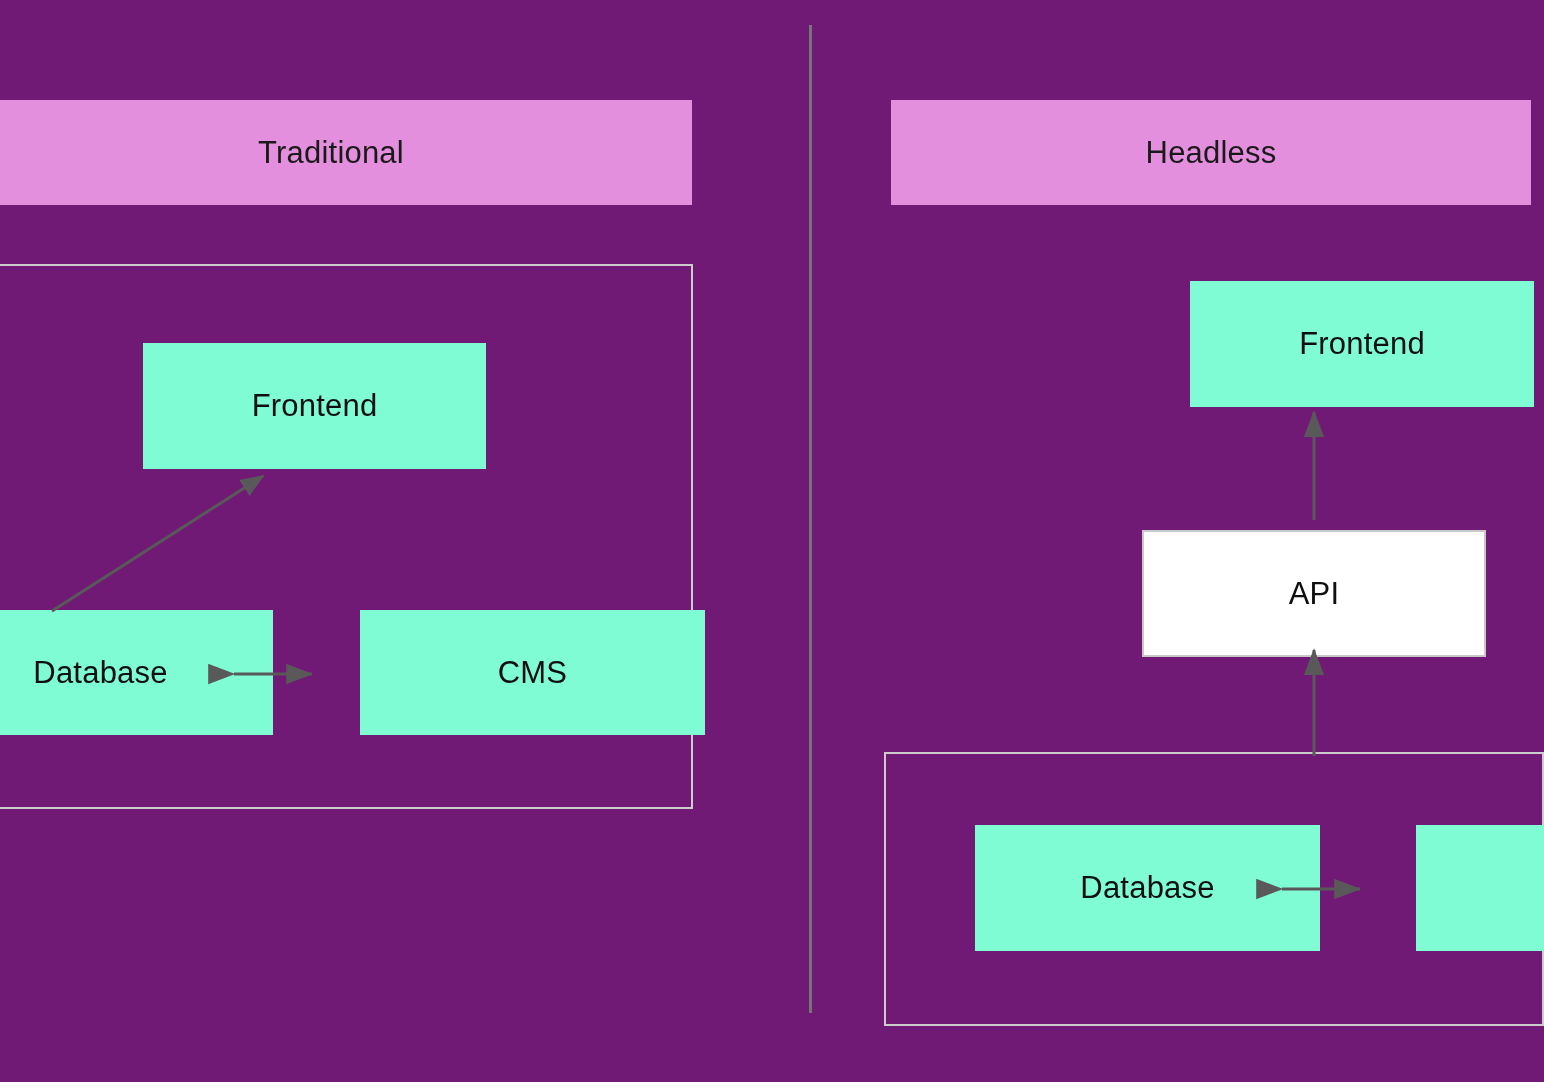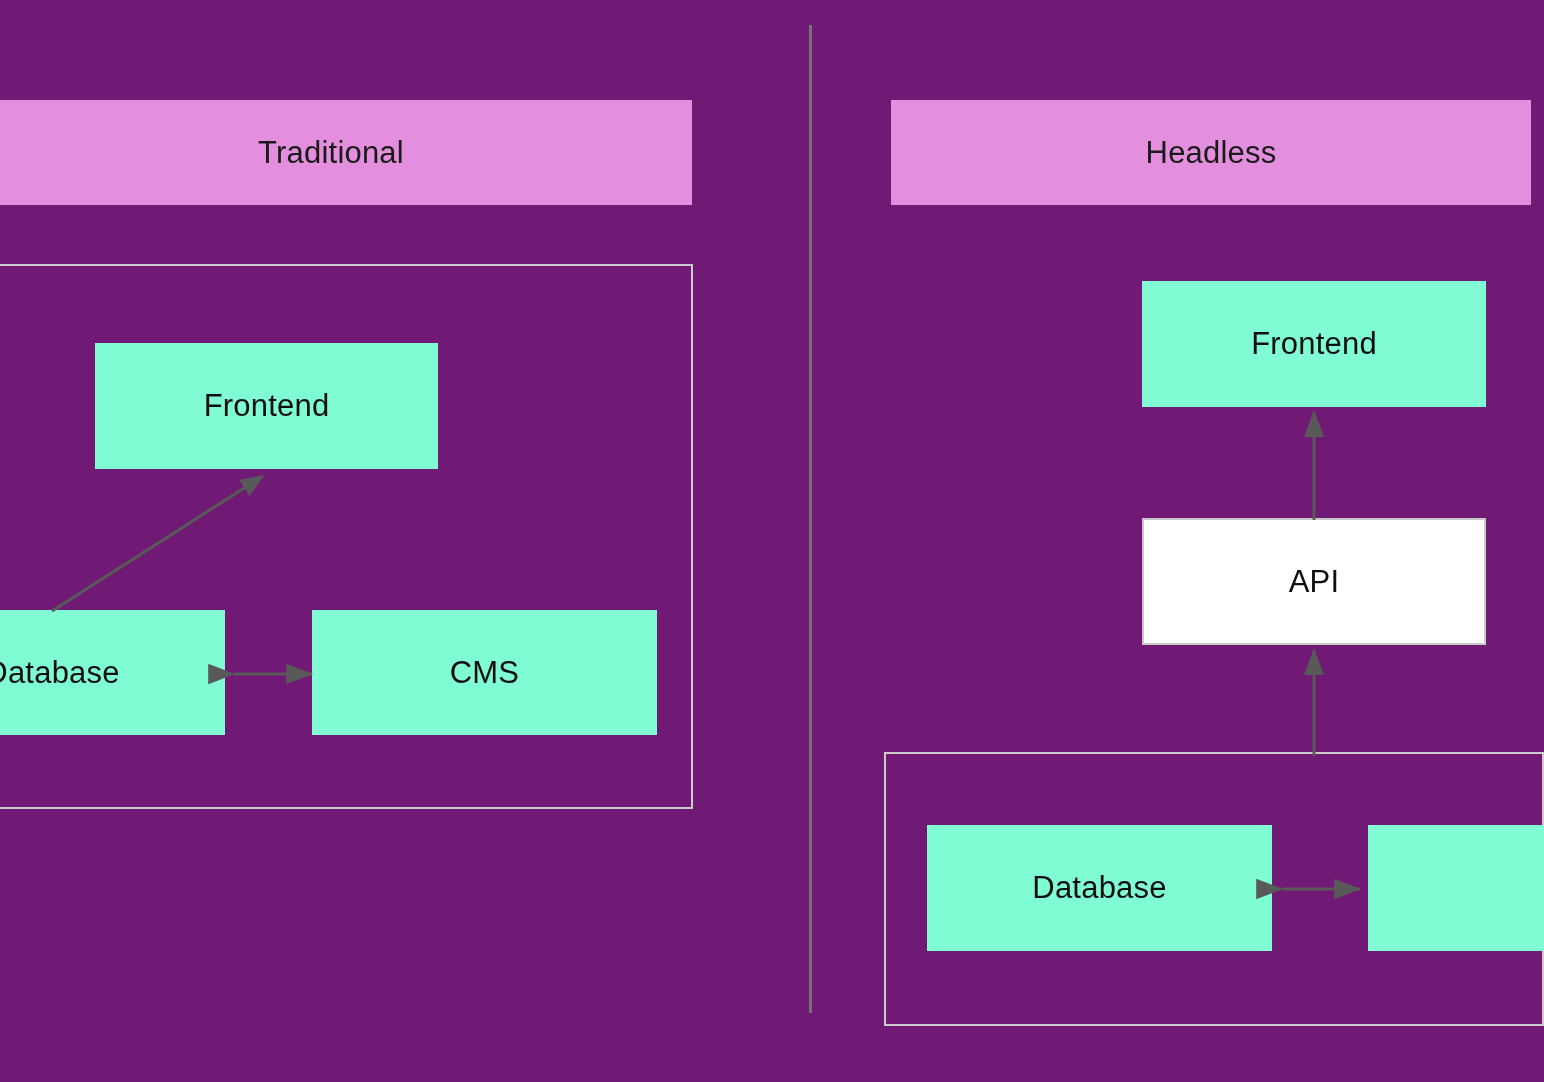--- a/index.html
+++ b/index.html
@@ -40,33 +40,35 @@
   .node-box {
     position: absolute;
     background: #7ffcd4;
     display: flex;
     align-items: center;
     justify-content: center;
     color: #0f0f0f;
     font-size: 31px;
     letter-spacing: 0.2px;
     white-space: nowrap;
+    margin-left: 48px;
   }
 
   .plain-box {
     position: absolute;
     background: #ffffff;
     border: 2px solid #c9c9c9;
     display: flex;
     align-items: center;
     justify-content: center;
     color: #0f0f0f;
     font-size: 31px;
     letter-spacing: 0.2px;
     box-sizing: border-box;
+    margin-top: 12px;
   }
 
   .group-box {
     position: absolute;
     background: transparent;
     border: 2px solid #cccccc;
     box-sizing: border-box;
   }
 
   .divider {

